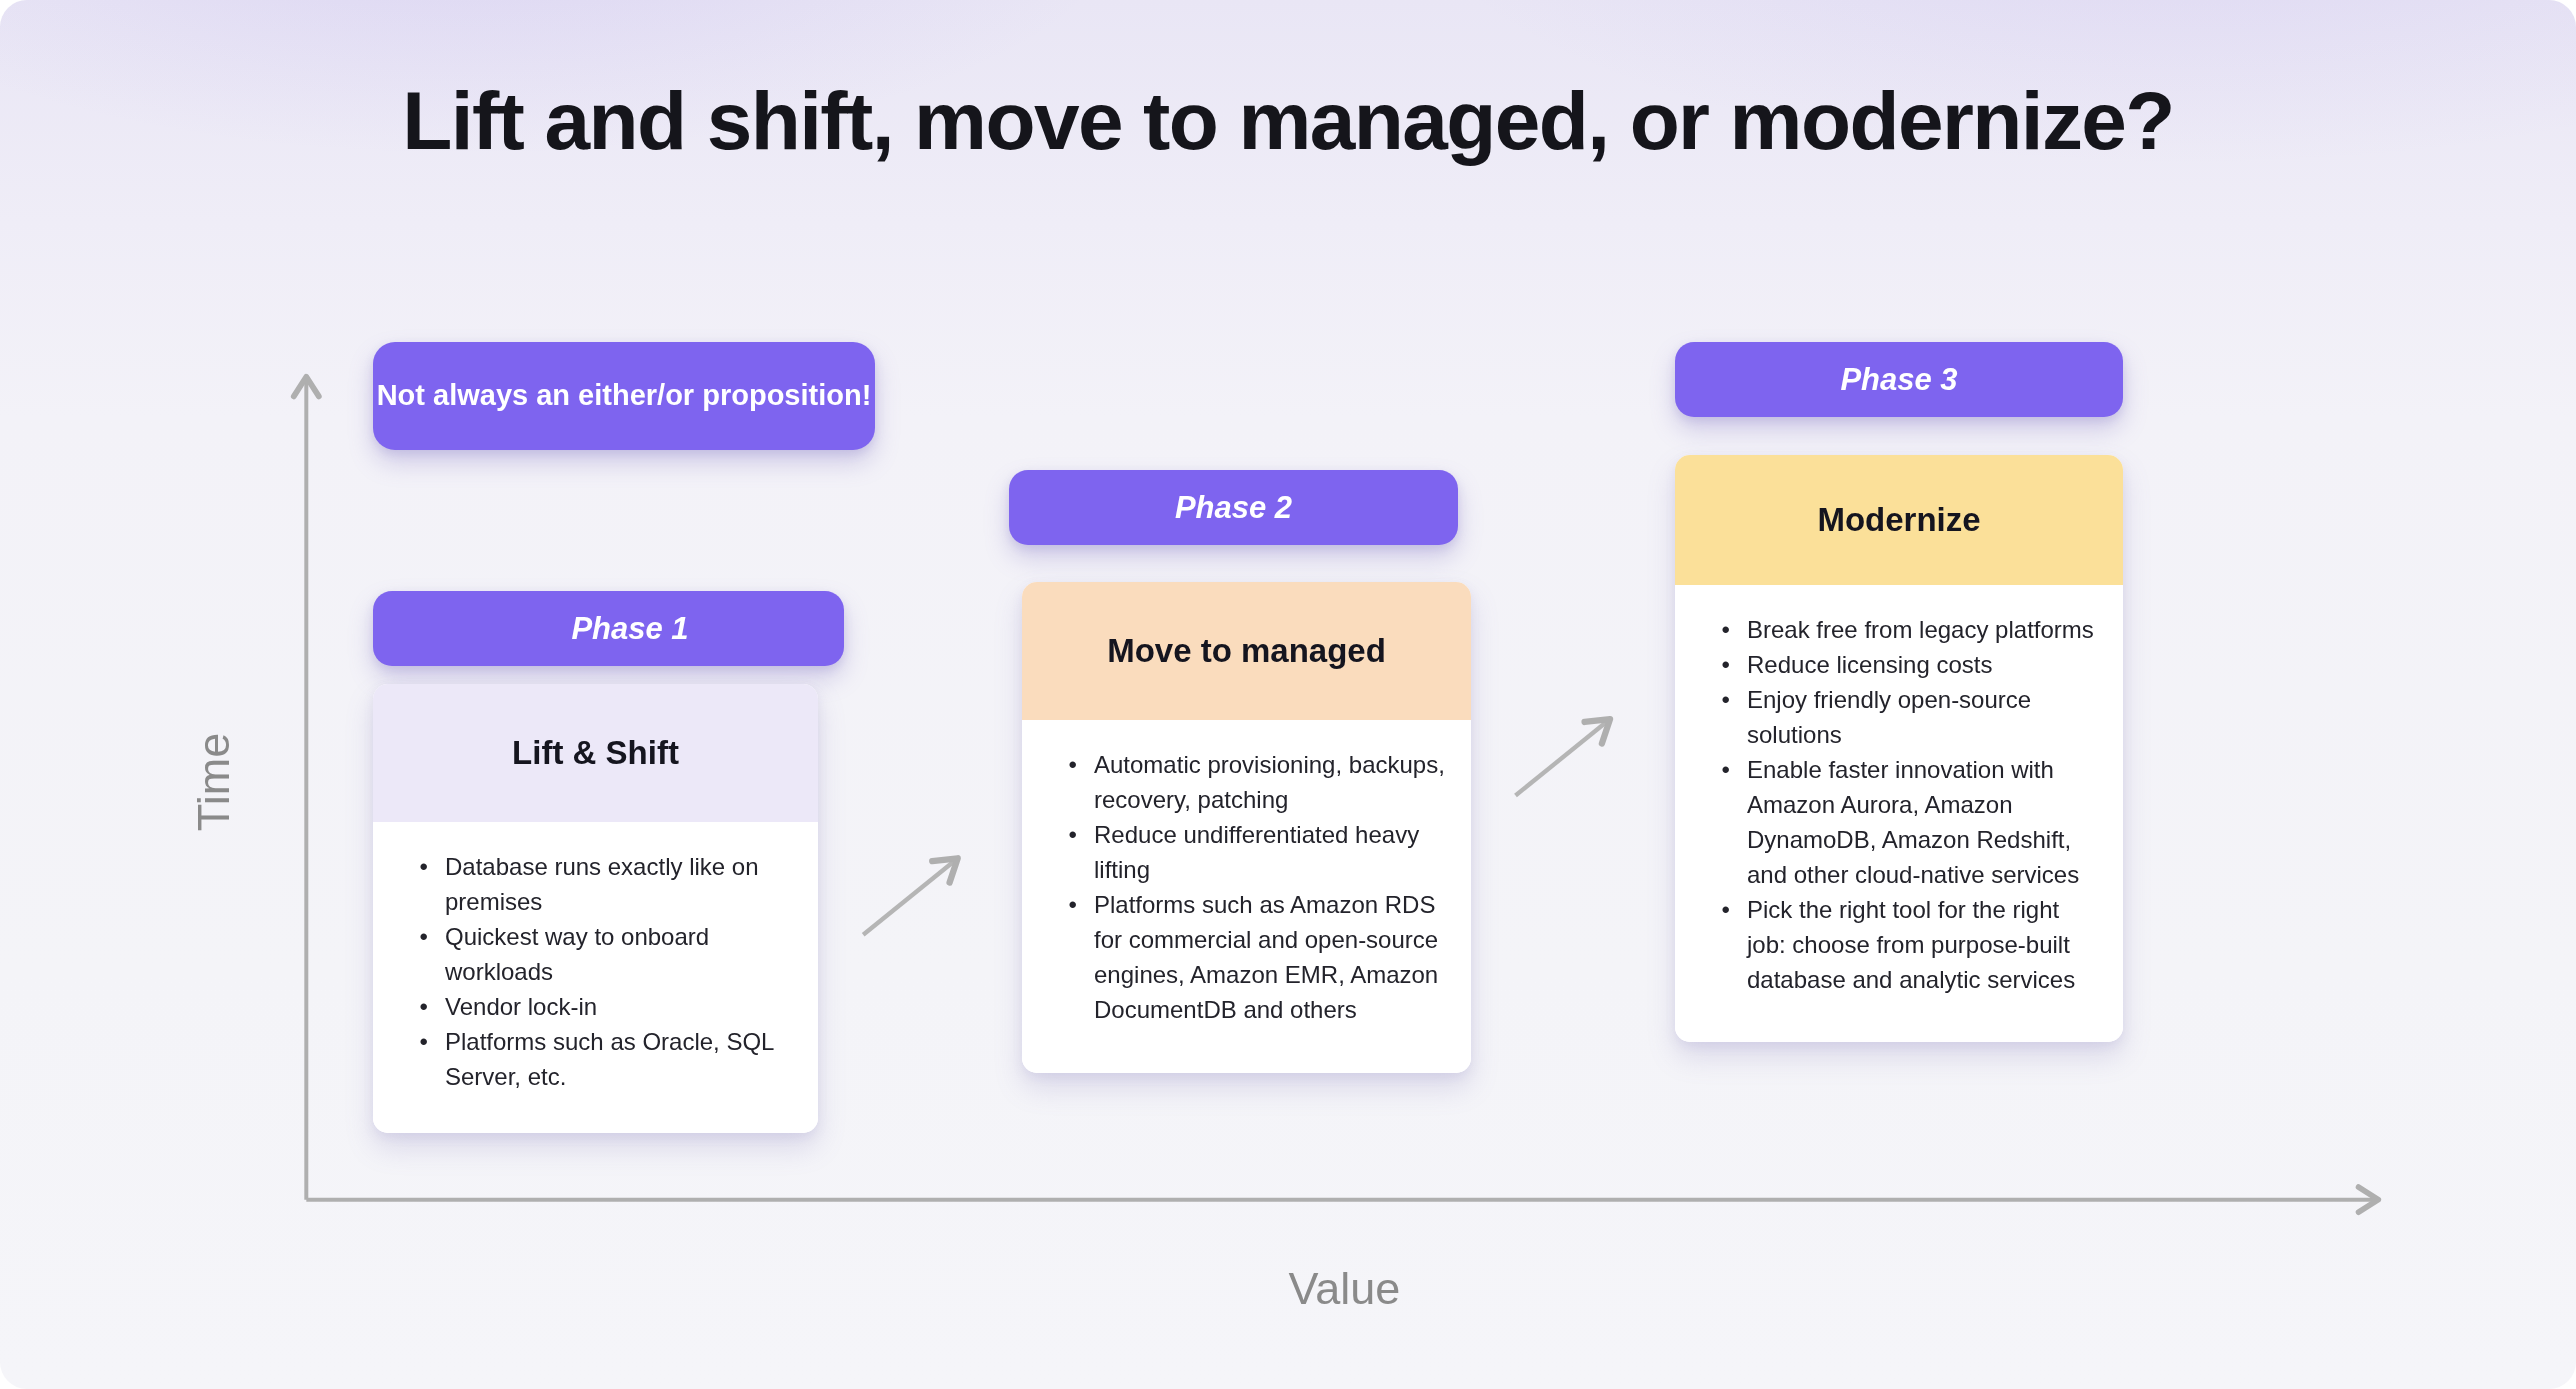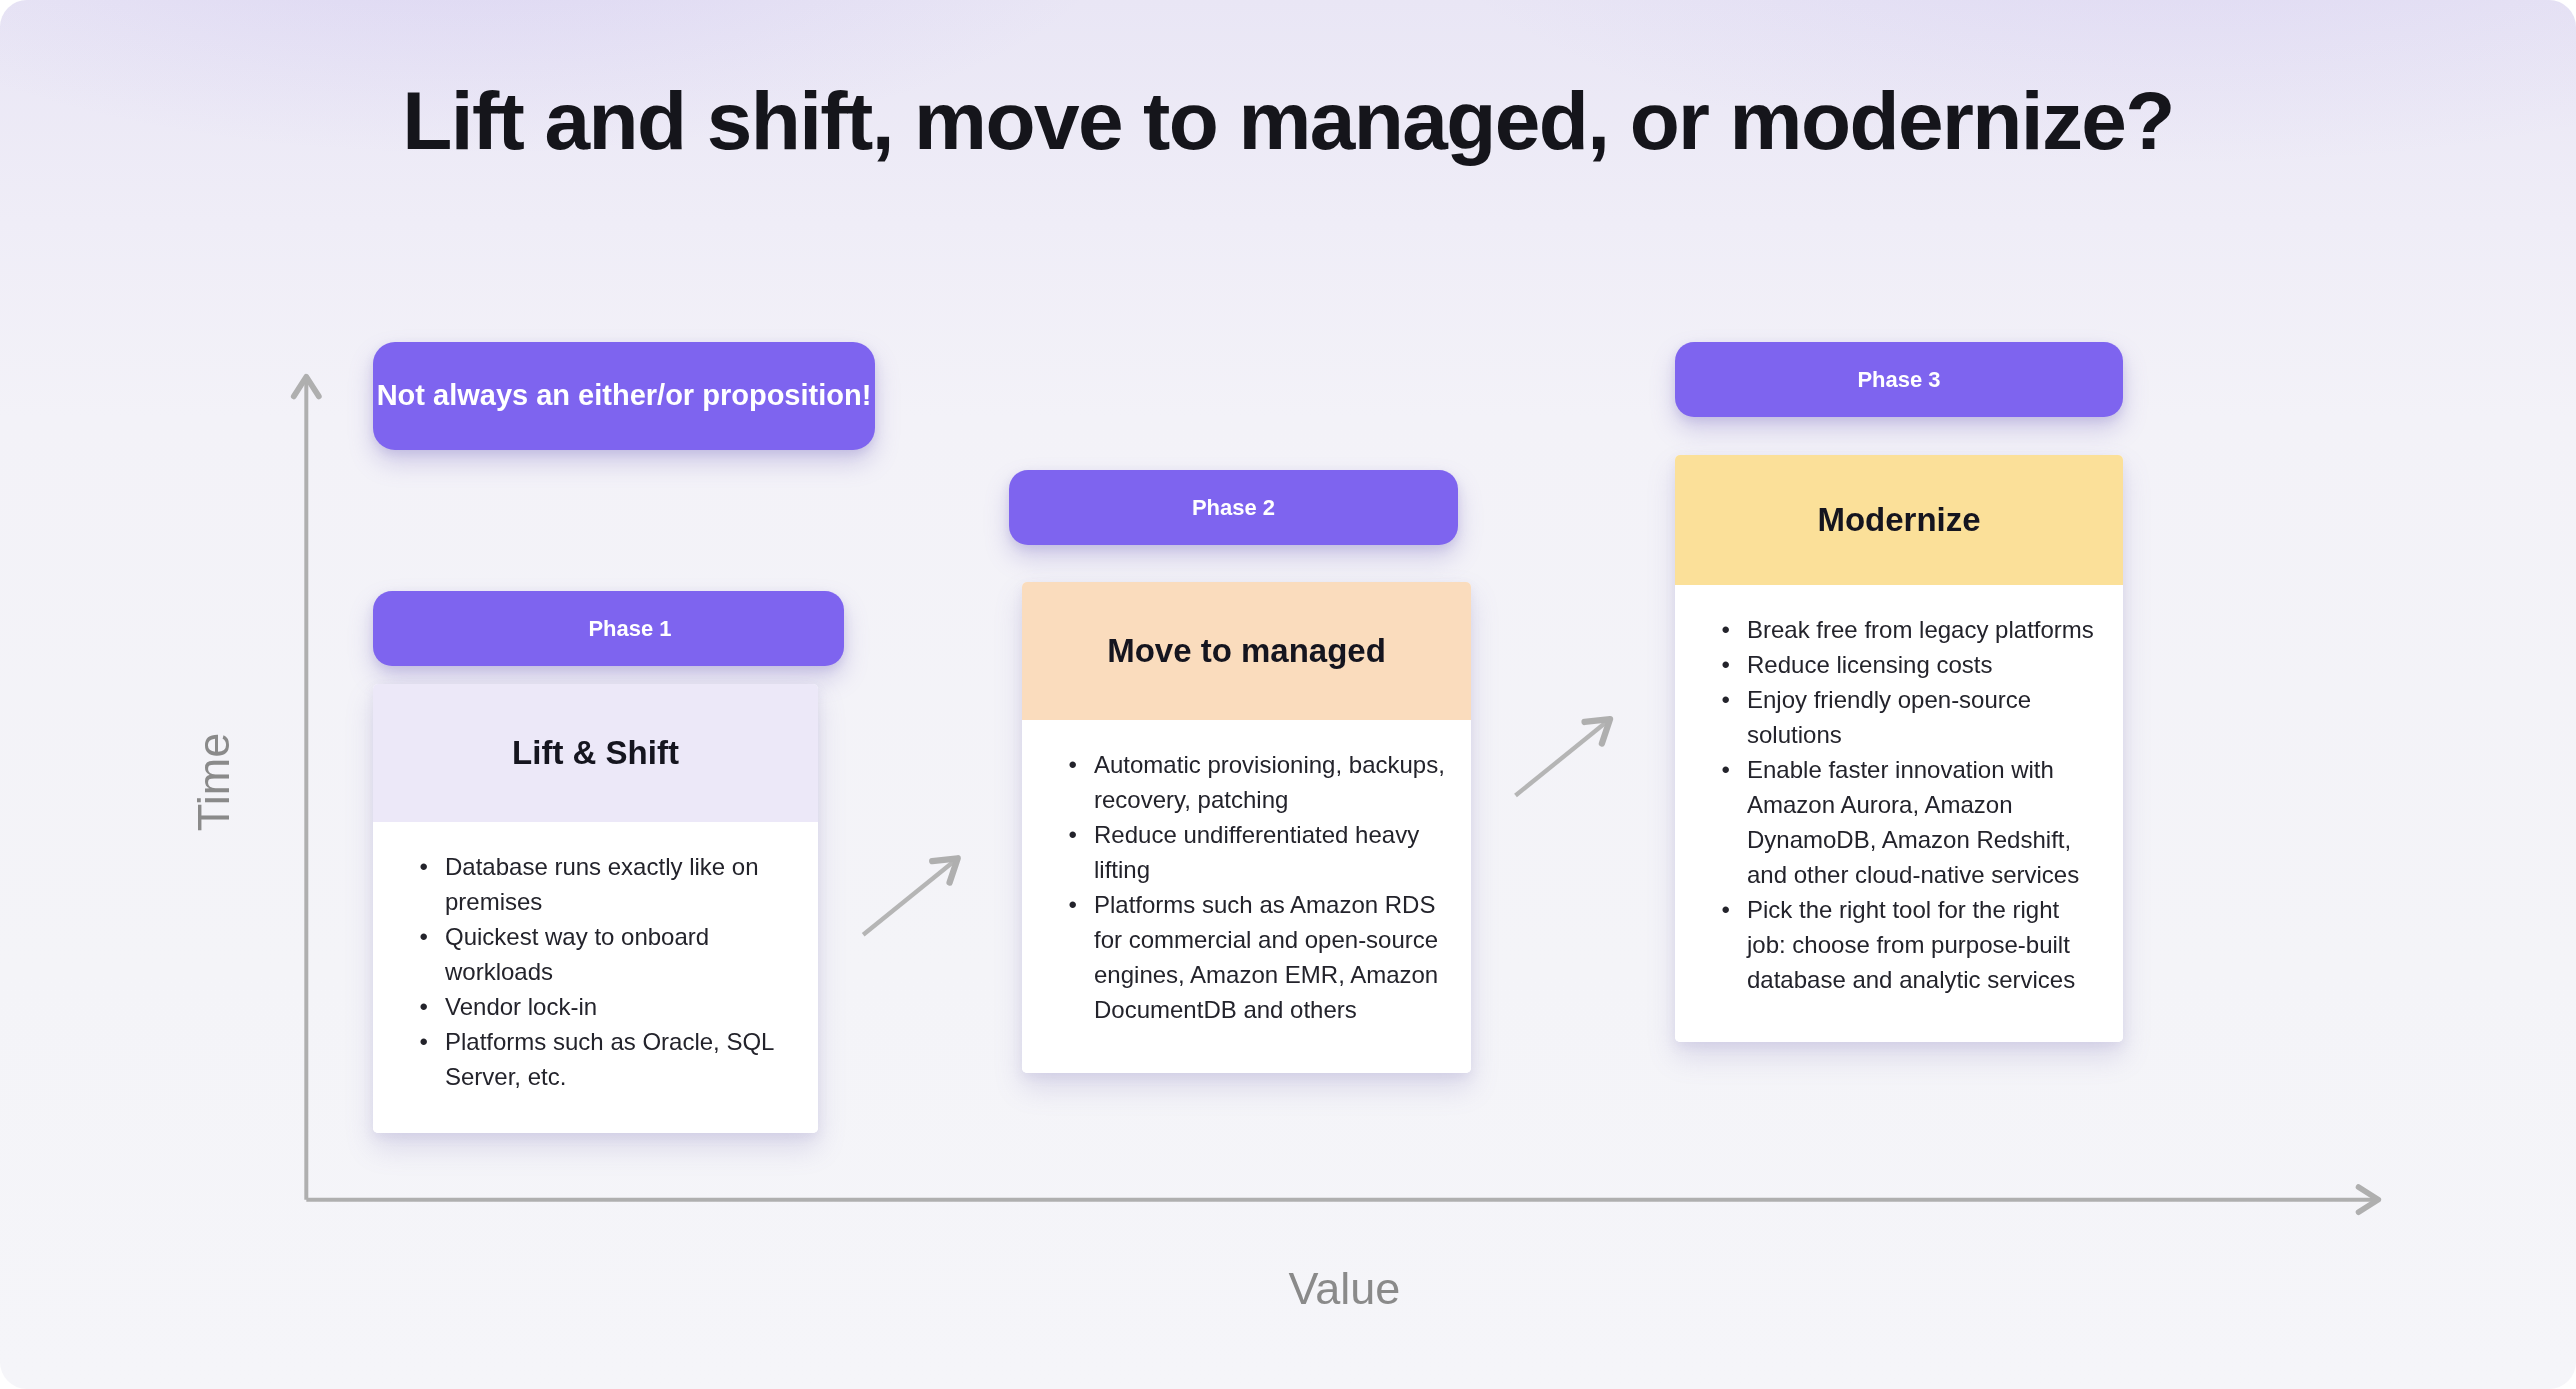--- a/index.html
+++ b/index.html
@@ -18,26 +18,26 @@
   .title{
     position:absolute;left:0;top:75px;width:100%;text-align:center;
     font-size:82px;font-weight:800;letter-spacing:-1.6px;color:#15151b;line-height:1.12;
   }
   .badge{
     position:absolute;display:flex;align-items:center;justify-content:center;text-align:center;
     background:var(--accent-purple,#7e64ef);color:#ffffff;font-weight:700;
     border-radius:19px;box-shadow:0 12.7px 24px rgba(114,99,189,0.28),0 4px 9.5px rgba(114,99,189,0.16);
   }
   .badge.annotation{left:373px;top:342px;width:502px;height:108px;font-size:29px;line-height:1.22;border-radius:22px;}
-  .badge.phase{height:75px;font-size:22px;}
+  .badge.phase{height:75px;font-size:31px;font-style:italic;}
   #phase1-badge{left:373px;top:591px;width:428px;padding-left:43px;}
   #phase2-badge{left:1009px;top:470px;width:449px;}
   #phase3-badge{left:1675px;top:342px;width:448px;}
   .card{
-    position:absolute;display:flex;flex-direction:column;border-radius:5px;overflow:hidden;
+    position:absolute;display:flex;flex-direction:column;border-radius:15px;overflow:hidden;
     background:#ffffff;
     box-shadow:0 14.3px 29px rgba(120,110,180,0.20),0 4.8px 11px rgba(120,110,180,0.10);
   }
   #card1{left:373px;top:684px;width:445px;height:449px;}
   #card2{left:1009px;top:582px;width:449px;height:491px;margin-left:13px;}
   #card3{left:1675px;top:455px;width:448px;height:587px;}
   .card-header{
     flex:0 0 auto;display:flex;align-items:center;justify-content:center;text-align:center;
     font-size:33px;font-weight:700;color:#15151f;
   }

